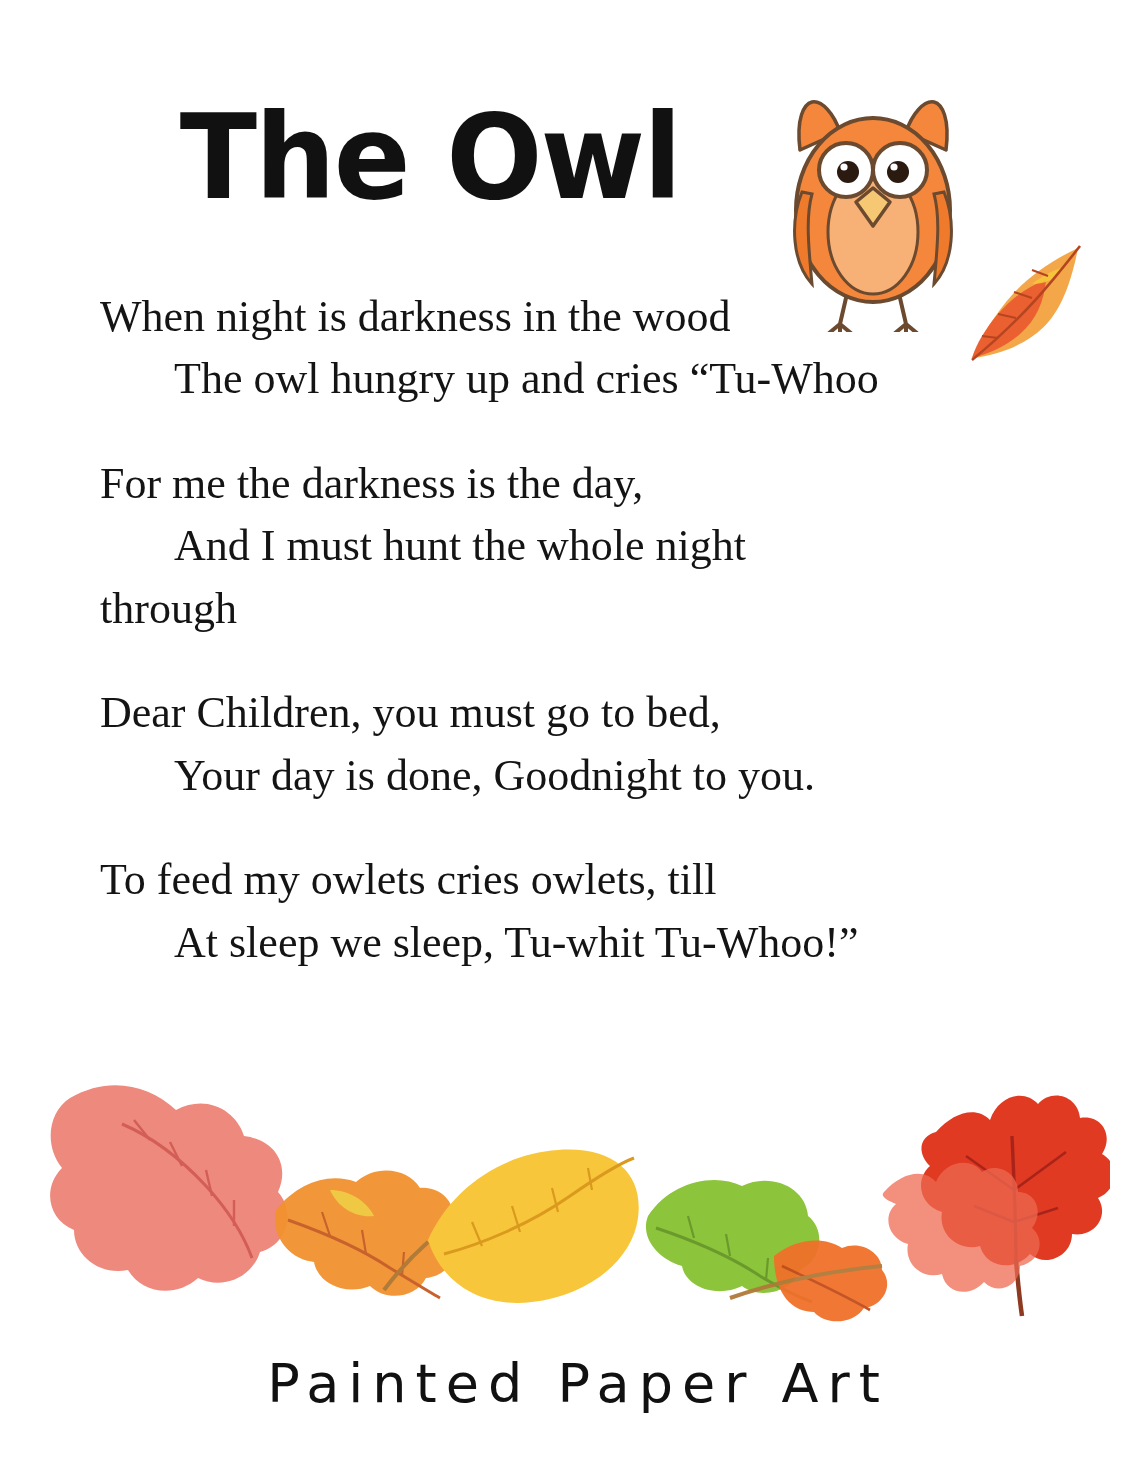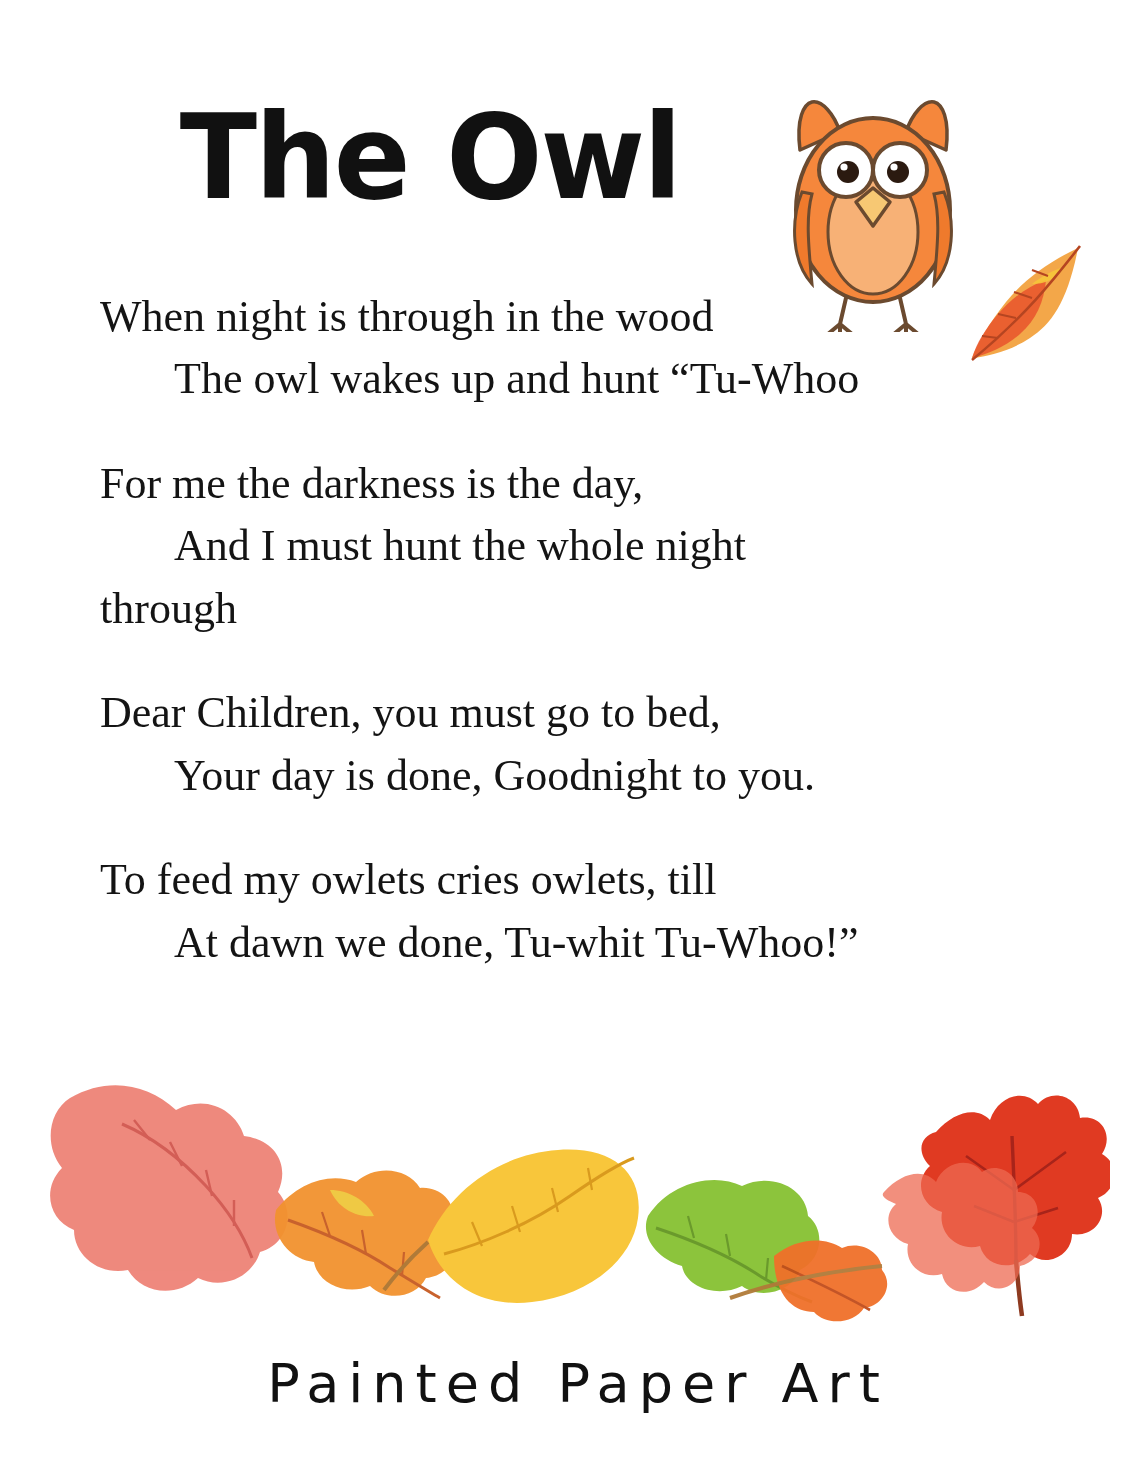--- a/index.html
+++ b/index.html
@@ -146,38 +146,38 @@
         <path d="M138 26 C126 30 114 36 104 44 C116 44 128 40 138 26 Z" fill="#F6C63A" opacity="0.9"></path>
         <path d="M152 6 C130 34 100 74 44 120" stroke="#B54521" stroke-width="2.6" fill="none"></path>
         <path d="M120 36 L104 30 M104 58 L86 52 M88 78 L70 74 M70 98 L54 96" stroke="#B54521" stroke-width="2" fill="none"></path>
       </svg>
     </div>
   </div>
 
   <div class="poem">
 
     <div class="stanza">
-      <div class="line">When night is through in the wood</div>
-      <div class="line indent">The owl wakes up and hunt “Tu-Whoo</div>
+      <div class="line">When night is darkness in the wood</div>
+      <div class="line indent">The owl hungry up and cries “Tu-Whoo</div>
     </div>
 
     <div class="stanza">
       <div class="line">For me the darkness is the day,</div>
       <div class="line indent">And I must hunt the whole night</div>
       <div class="line">through</div>
     </div>
 
     <div class="stanza">
       <div class="line">Dear Children, you must go to bed,</div>
       <div class="line indent">Your day is done, Goodnight to you.</div>
     </div>
 
     <div class="stanza">
       <div class="line">To feed my owlets cries owlets, till</div>
-      <div class="line indent">At dawn we done, Tu-whit Tu-Whoo!”</div>
+      <div class="line indent">At sleep we sleep, Tu-whit Tu-Whoo!”</div>
     </div>
 
   </div>
 
   <div class="leaf-banner">
     <svg viewBox="0 0 1080 300" width="1080" height="300" xmlns="http://www.w3.org/2000/svg">
 
       <g opacity="0.95">
         <path d="M40 58 C78 36 118 44 146 70 C176 54 206 70 214 96 C246 100 260 126 248 152
                  C266 172 258 204 230 212 C222 238 192 250 168 238 C146 258 112 254 98 230

